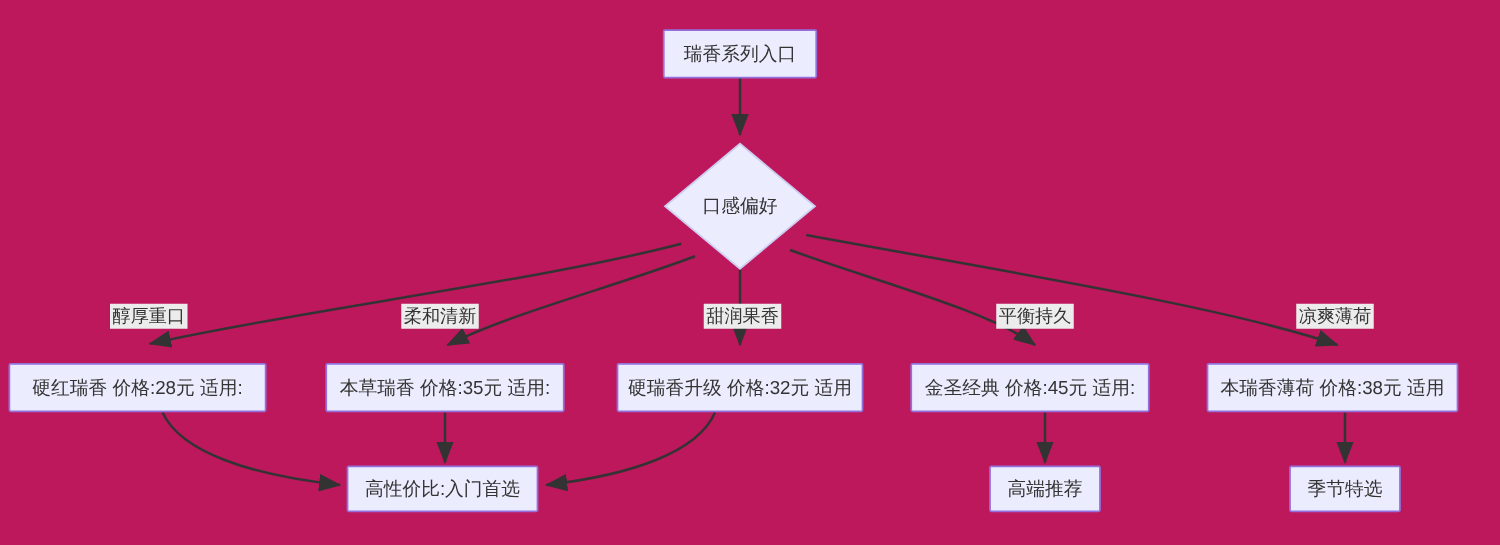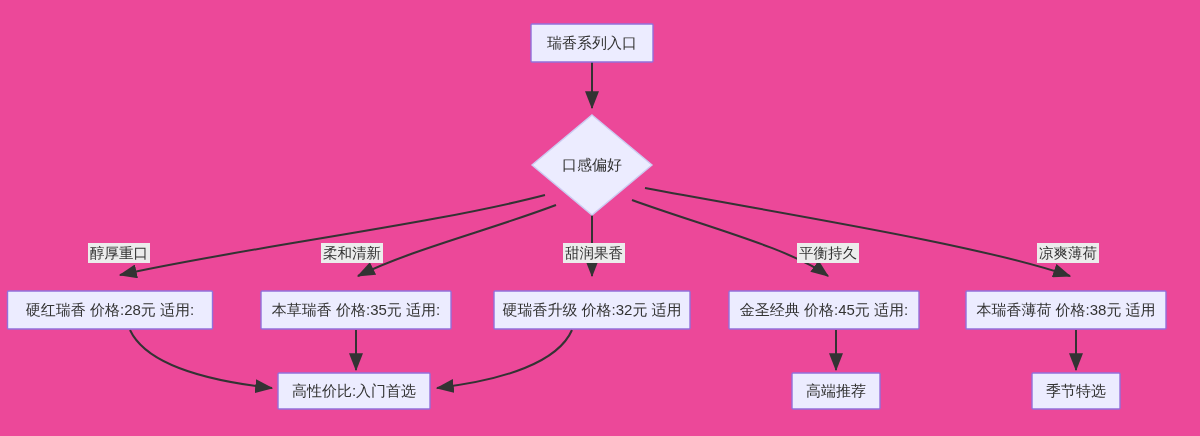--- a/index.html
+++ b/index.html
@@ -10,21 +10,21 @@
   body {
     width: 1200px;
     height: 436px;
     font-family: "Liberation Sans", "DejaVu Sans", sans-serif;
     overflow: hidden;
   }
   #flowchart-root {
     position: relative;
     width: 1200px;
     height: 436px;
-    background: #ec4899;
+    background: #be185d;
   }
   svg.fc {
     position: absolute;
     top: 0;
     left: 0;
     width: 1200px;
     height: 436px;
   }
   .node-rect {
     fill: #ececff;

